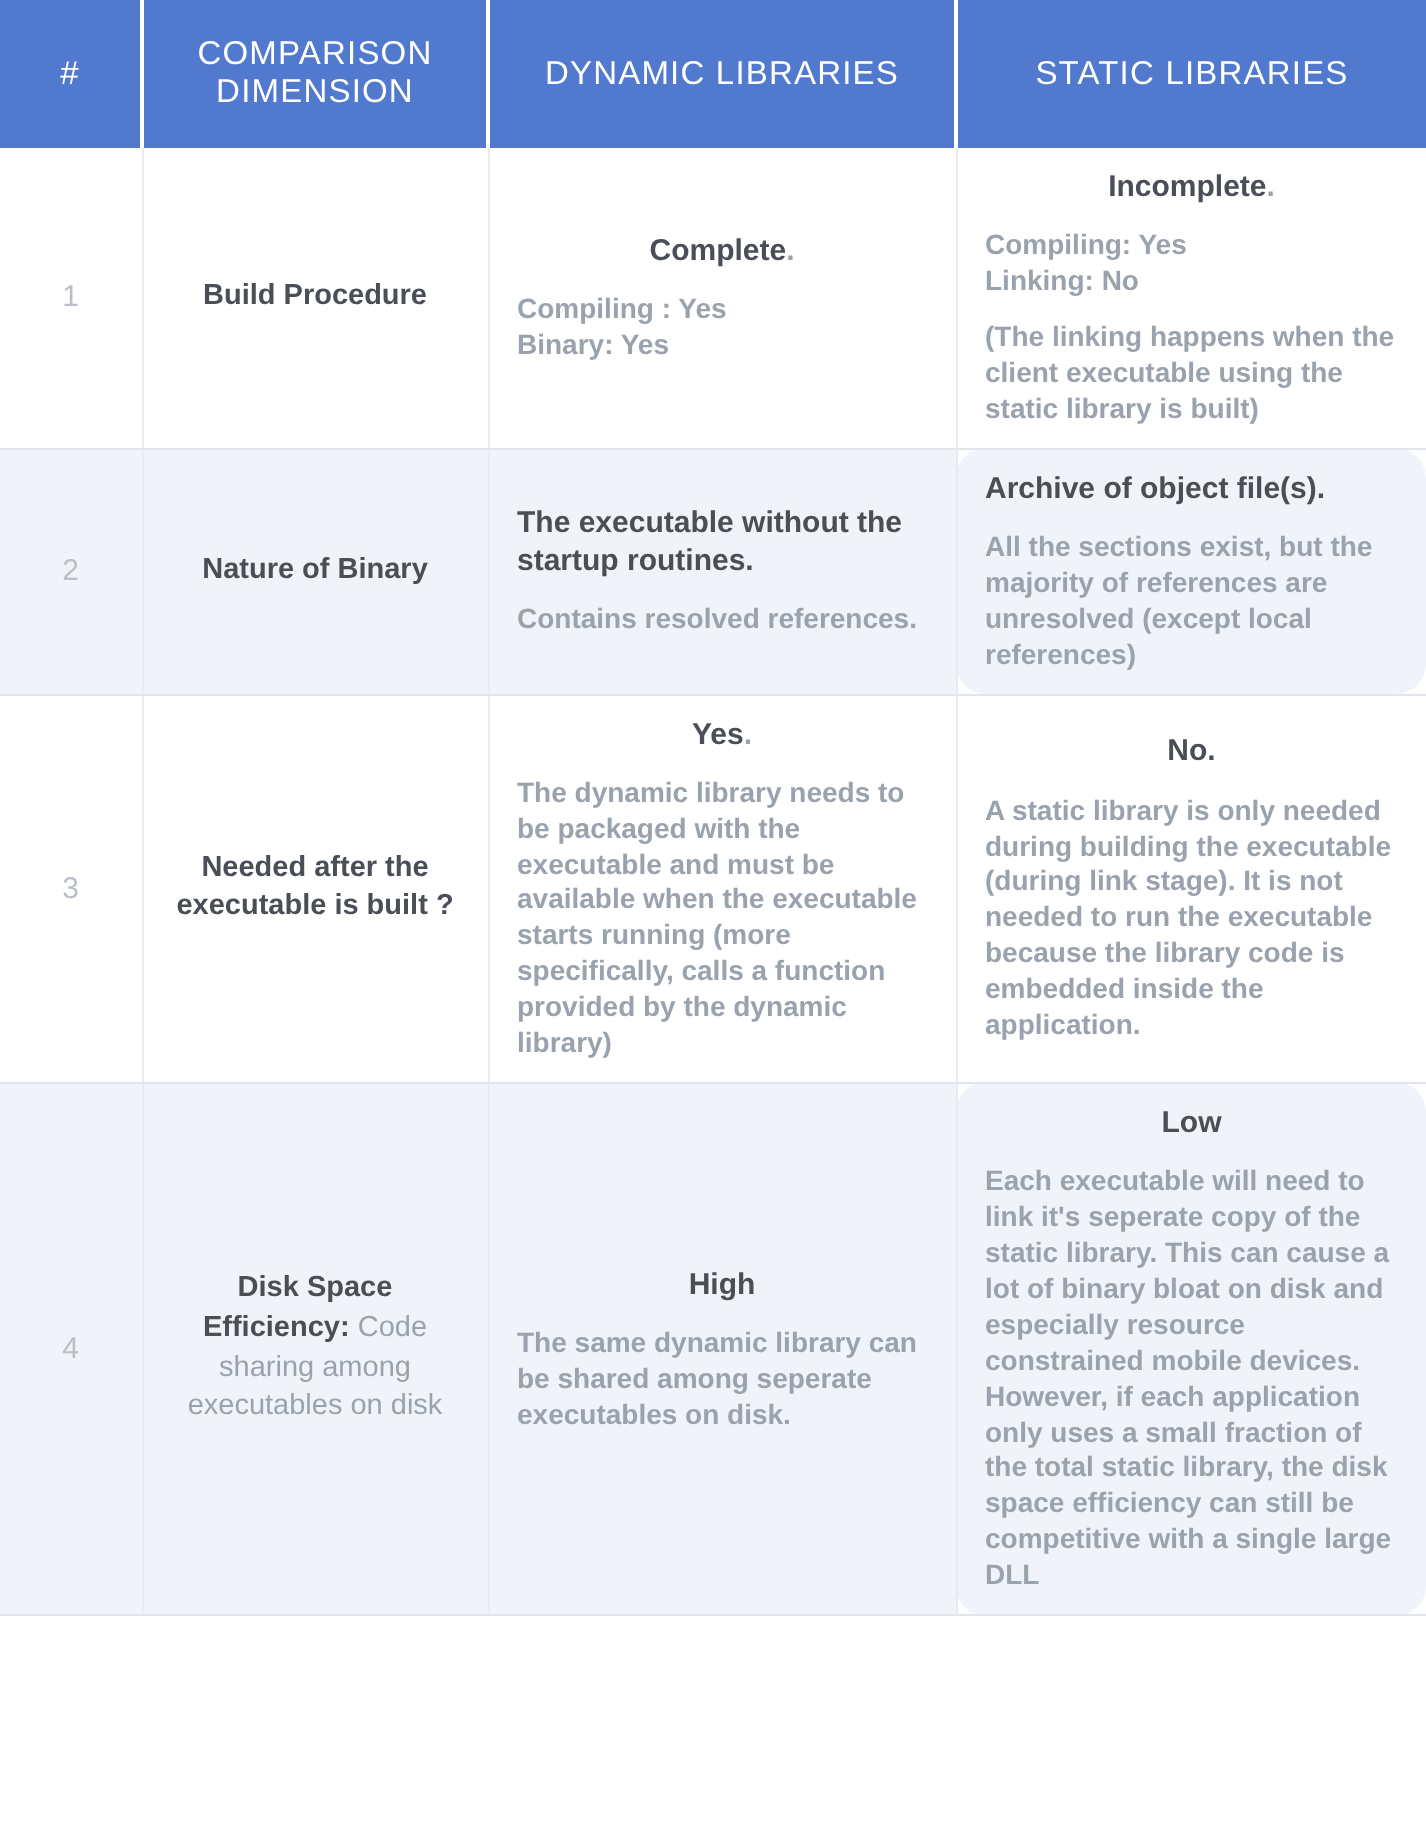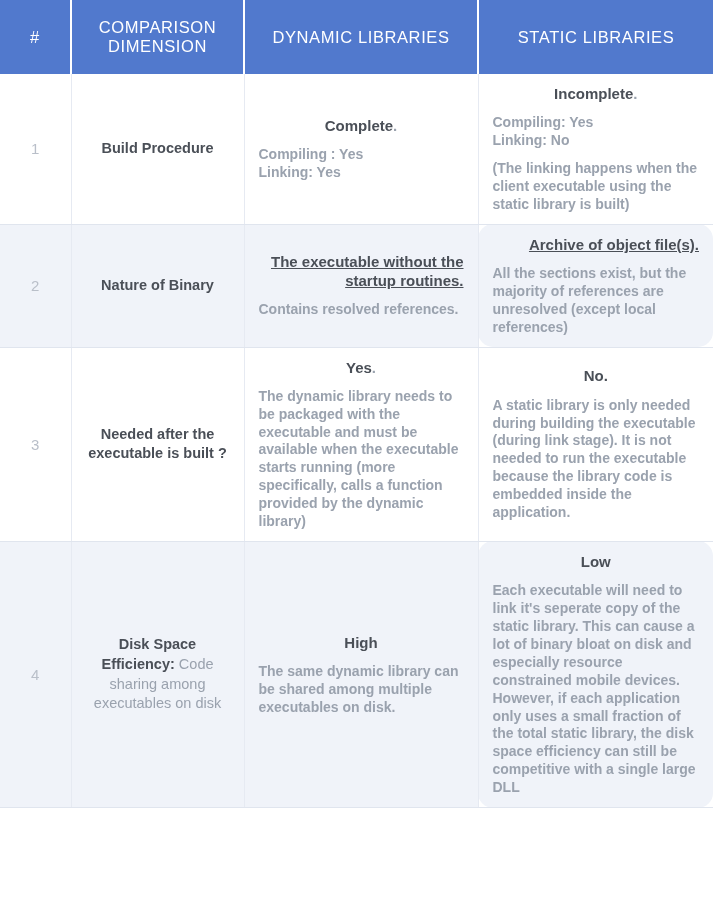--- a/index.html
+++ b/index.html
@@ -94,21 +94,21 @@
   }
   .cell-body p {
     margin: 0 0 10px 0;
     font-weight: bold;
   }
   .cell-body p:last-child { margin-bottom: 0; }
 
   .align-center { text-align: center; margin-top: 20px; }
   .align-left   { text-align: left; }
   .lead-center  { text-align: center; }
-  .lead-left    { text-align: right; text-decoration: underline; }
+  .lead-left    { text-align: left; }
 </style>
 </head>
 <body>
 
 <table class="comparison-table">
   <colgroup>
     <col class="col-num">
     <col class="col-dim">
     <col class="col-dyn">
     <col class="col-stat">
@@ -127,21 +127,21 @@
   <tbody>
 
     <tr class="row-white">
       <td class="cell-num">1</td>
       <td class="cell-dim">
         <span>Build Procedure</span><span class="dim-sub"></span>
       </td>
       <td class="cell-body align-center">
         <span class="lead lead-center"><span>Complete</span><span class="dot">.</span></span>
         <p class="align-left" style="white-space:pre-line">Compiling : Yes
-Linking: Yes</p>
+Binary: Yes</p>
       </td>
       <td class="cell-body align-left">
         <span class="lead lead-center"><span>Incomplete</span><span class="dot">.</span></span>
         <p style="white-space:pre-line">Compiling: Yes
 Linking: No</p>
         <p>(The linking happens when the client executable using the static library is built)</p>
       </td>
     </tr>
 
     <tr class="row-tint">
@@ -174,21 +174,21 @@
       </td>
     </tr>
 
     <tr class="row-tint">
       <td class="cell-num">4</td>
       <td class="cell-dim">
         <span>Disk Space Efficiency:</span><span class="dim-sub"> Code sharing among executables on disk</span>
       </td>
       <td class="cell-body align-left">
         <span class="lead lead-center"><span>High</span><span class="dot"></span></span>
-        <p>The same dynamic library can be shared among multiple executables on disk.</p>
+        <p>The same dynamic library can be shared among seperate executables on disk.</p>
       </td>
       <td class="cell-body align-left">
         <span class="lead lead-center"><span>Low</span><span class="dot"></span></span>
         <p>Each executable will need to link it's seperate copy of the static library. This can cause a lot of binary bloat on disk and especially resource constrained mobile devices. However, if each application only uses a small fraction of the total static library, the disk space efficiency can still be competitive with a single large DLL</p>
       </td>
     </tr>
 
   </tbody>
 </table>
 

